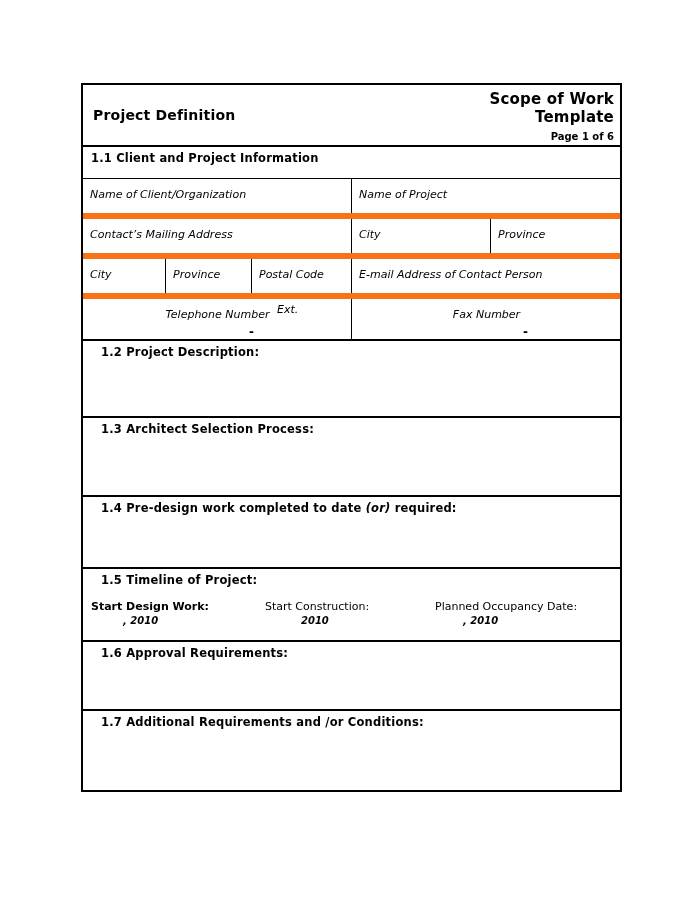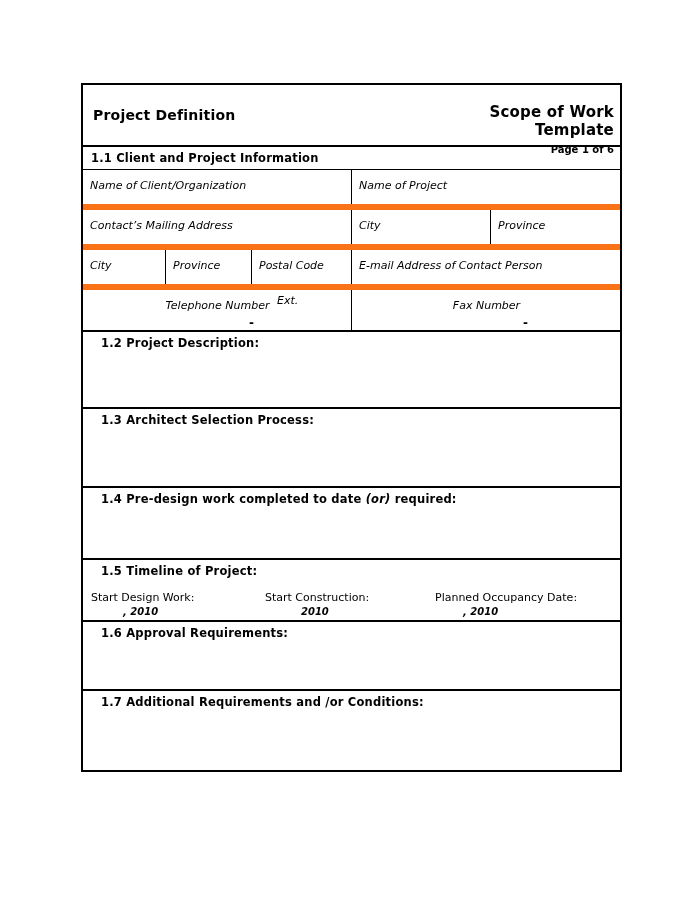--- a/index.html
+++ b/index.html
@@ -14,26 +14,26 @@
   }
   
   .header{
     box-sizing:border-box;height:62px;border-bottom:2px solid #000;
     display:flex;justify-content:space-between;align-items:stretch;
     padding:0 6px 0 10px;
   }
   .header-left{
     font-weight:bold;font-size:14px;align-self:center;letter-spacing:.2px;
   }
-  .header-right{text-align:right;padding-top:18px;}
+  .header-right{text-align:right;padding-top:5px;}
   .doc-title{font-weight:bold;font-size:15px;line-height:1.22;letter-spacing:.2px;}
   .page-num{font-weight:bold;font-size:10px;margin-top:4px;}
   
   .sec11-title{
-    box-sizing:border-box;height:23px;border-bottom:1px solid #000;
+    box-sizing:border-box;height:32px;border-bottom:1px solid #000;
     font-weight:bold;font-size:11.5px;padding:4px 0 0 8px;letter-spacing:.2px;
   }
   .trow{display:grid;box-sizing:border-box;height:40px;border-bottom:6px solid #f97316;}
   .trow.last{border-bottom:none;}
   .r1{grid-template-columns:269px 1fr;}
   .r2{grid-template-columns:269px 183px 1fr;}
   .r3{grid-template-columns:269px 139px 1fr;}
   .r4{grid-template-columns:83px 86px 100px 1fr;}
   .r5{grid-template-columns:269px 1fr;text-align:center;}
   .cell{
@@ -49,28 +49,28 @@
   
   .block{
     box-sizing:border-box;border-top:2px solid #000;position:relative;
   }
   .block-title{
     font-weight:bold;font-size:11.5px;padding:4px 0 0 18px;letter-spacing:.2px;
   }
   .b12{height:77px;}
   .b13{height:79px;}
   .b14{height:72px;}
-  .b15{height:62px;}
+  .b15{height:73px;}
   .b16{height:69px;}
   .b17{height:81px;}
   .or-italic{font-style:italic;}
   
   .tl-label{position:absolute;top:31px;font-size:11px;white-space:nowrap;}
   .tl-value{position:absolute;top:46px;font-weight:bold;font-style:italic;font-size:10px;white-space:nowrap;}
-  .tl-l0{left:8px;}  .tl-l1{left:182px;} .tl-l2{left:352px;}
+  .tl-l0{left:8px;font-weight:bold;}  .tl-l1{left:182px;} .tl-l2{left:352px;}
   .tl-v0{left:40px;} .tl-v1{left:218px;} .tl-v2{left:380px;}
 </style>
 </head>
 <body>
 
 <div class="form">
 
   <div class="header">
     <div class="header-left">Project Definition</div>
     <div class="header-right">

